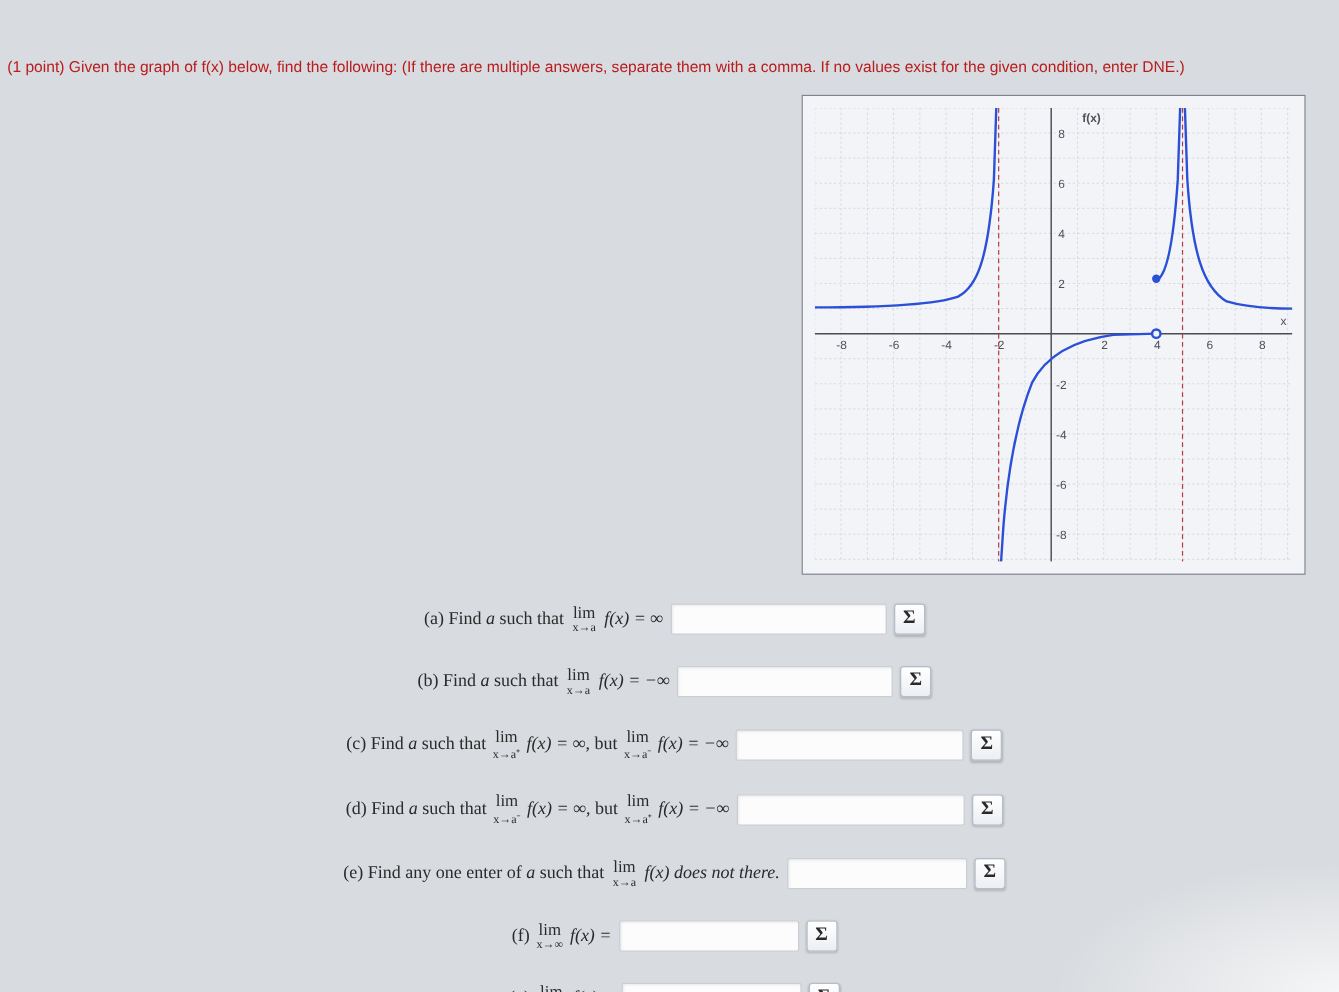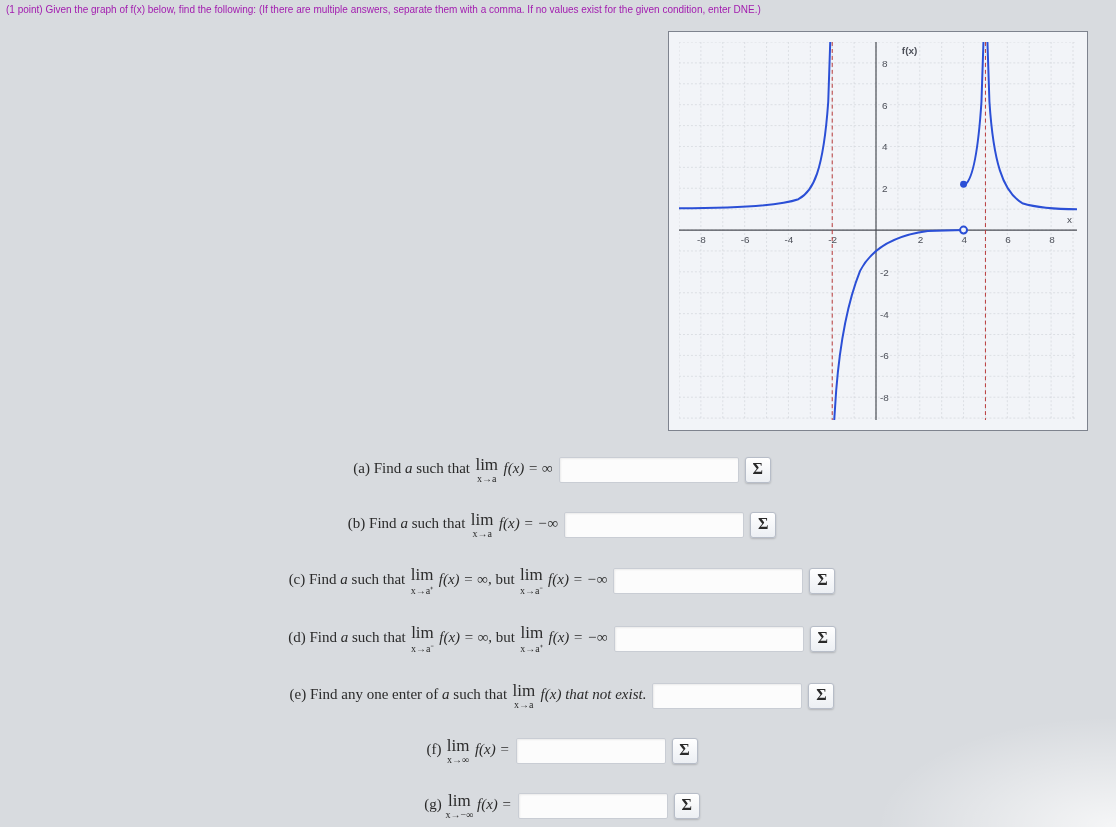--- a/index.html
+++ b/index.html
@@ -7,23 +7,24 @@
       font-family: Arial, sans-serif;
       background: #d8dbdf;
       color: #2a2a2a;
       width: 1116px;
       height: 827px;
       padding: 4px 6px;
       position: relative;
       overflow: hidden;
     }
     .problem-text {
-      font-size: 10px;
+      font-size: 13px;
       margin-bottom: 12px;
-      color: #a21caf;
+      color: #b91c1c;
+      margin-top: 44px;
     }
     .top-row {
       display: flex;
       align-items: flex-start;
     }
     .spacer { flex: 1; }
     .graph-wrap {
       width: 420px;
       height: 400px;
       border: 1px solid #7e838e;
@@ -52,21 +53,21 @@
     }
     .math-ital { font-style: italic; font-family: 'Times New Roman', serif;}
     .math { font-family: 'Times New Roman', serif; font-size: 15px; }
     .lim {
       display: inline-block;
       position: relative;
       text-align: center;
       vertical-align: middle;
       min-width: 26px;
     }
-    .lim-top { display:block; font-size:17px; }
+    .lim-top { display:block; font-size:14px; }
     .lim-bot { display:block; font-size:10px; margin-top:-2px;}
     .answer-input {
       background: #fcfcfc;
       border: 1px solid #c9cdd4;
       height: 26px;
       width: 150px;
       border-radius: 2px;
       padding: 2px 6px;
       font-size: 14px;
       box-shadow: inset 1px 1px 2px rgba(0,0,0,0.07);
@@ -240,21 +241,21 @@
     </span>
     <input class="answer-input med" style="">
     <span class="sigma-btn">Σ</span>
   </div>
 
   <div class="q-row">
     <span class="math">
       <span>(e)</span>
       <span>Find any one enter of </span><span class="math-ital">a</span><span> such that </span>
       <span class="lim"><span class="lim-top">lim</span><span class="lim-bot">x→a</span></span>
-      <span class="math-ital">f(x) that not exist.</span>
+      <span class="math-ital">f(x) does not there.</span>
     </span>
     <input class="answer-input" style="">
     <span class="sigma-btn">Σ</span>
   </div>
 
   <div class="q-row">
     <span class="math">
       <span>(f)</span>
       <span class="lim"><span class="lim-top">lim</span><span class="lim-bot">x→∞</span></span>
       <span class="math-ital">f(x) =</span>

